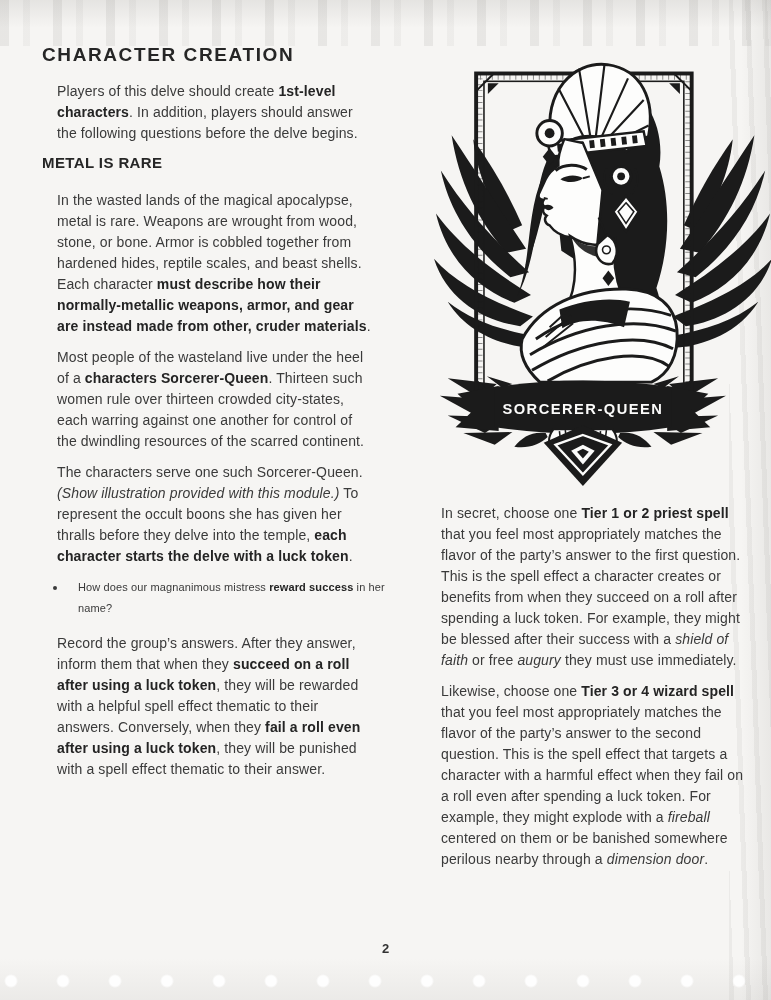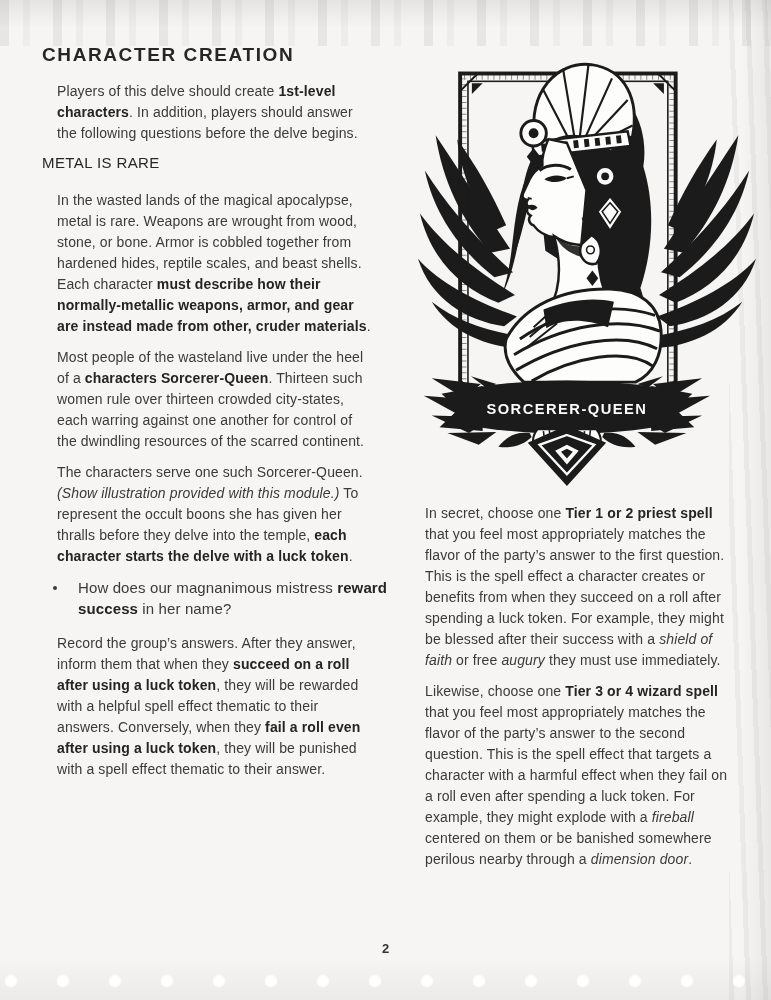--- a/index.html
+++ b/index.html
@@ -46,45 +46,45 @@
       top left,
       top right,
       top right,
       left 300px bottom 10px,
       bottom left;
     background-repeat:no-repeat,no-repeat,no-repeat,no-repeat,repeat-x,no-repeat;
   }
   .cols{
     position:relative;
     display:flex;
-    gap:20px;
+    gap:36px;
     padding:43px 23px 0 42px;
   }
   .col-left{width:348px;flex:none}
   .col-right{width:338px;flex:none}
   h1{
     font-size:19px;line-height:23px;font-weight:700;
     letter-spacing:1.6px;color:var(--heading);
     margin:0 0 15px;
   }
   h2{
-    font-size:15px;line-height:18px;font-weight:400;
+    font-size:15px;line-height:18px;font-weight:700;
     letter-spacing:.4px;color:var(--heading);
     margin:4px 0 18px;
   }
   p{
     margin:0 15px 10px;
     font-size:14px;line-height:21px;letter-spacing:.12px;
   }
   b{color:#242424}
   ul{list-style:none;margin:0 0 10px;padding:0}
   li{
     position:relative;
     padding-left:36px;margin:0 0 14px;
-    font-size:15px;line-height:21px;letter-spacing:.12px;
+    font-size:11px;line-height:21px;letter-spacing:.12px;
   }
   li::before{
     content:"";
     position:absolute;left:11px;top:9px;
     width:4px;height:4px;border-radius:50%;
     background:var(--text);
   }
   figure{margin:0 0 14px 8px;width:338px;height:446px}
   svg{display:block}
   .if{fill:var(--ink)}

